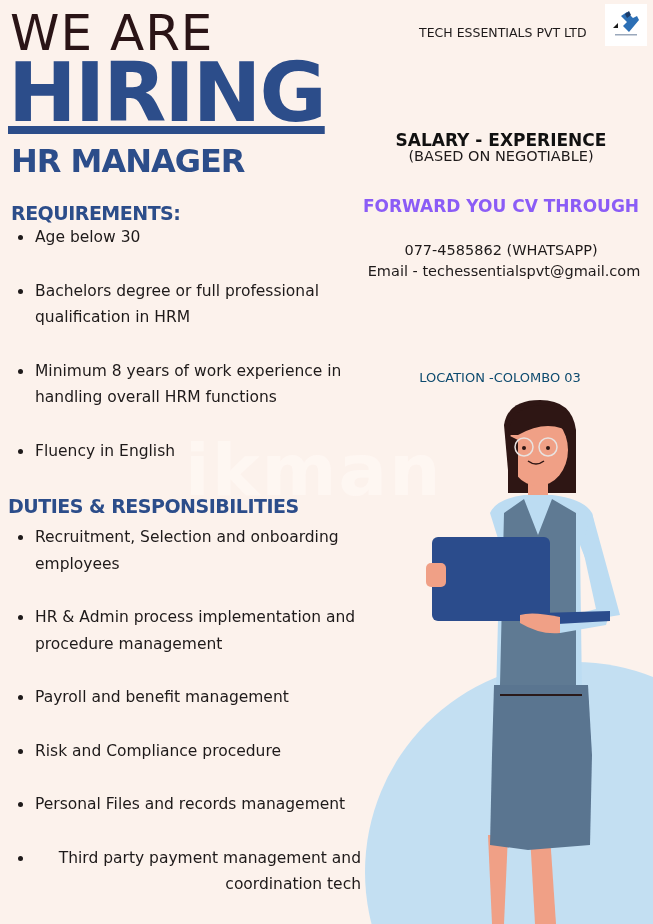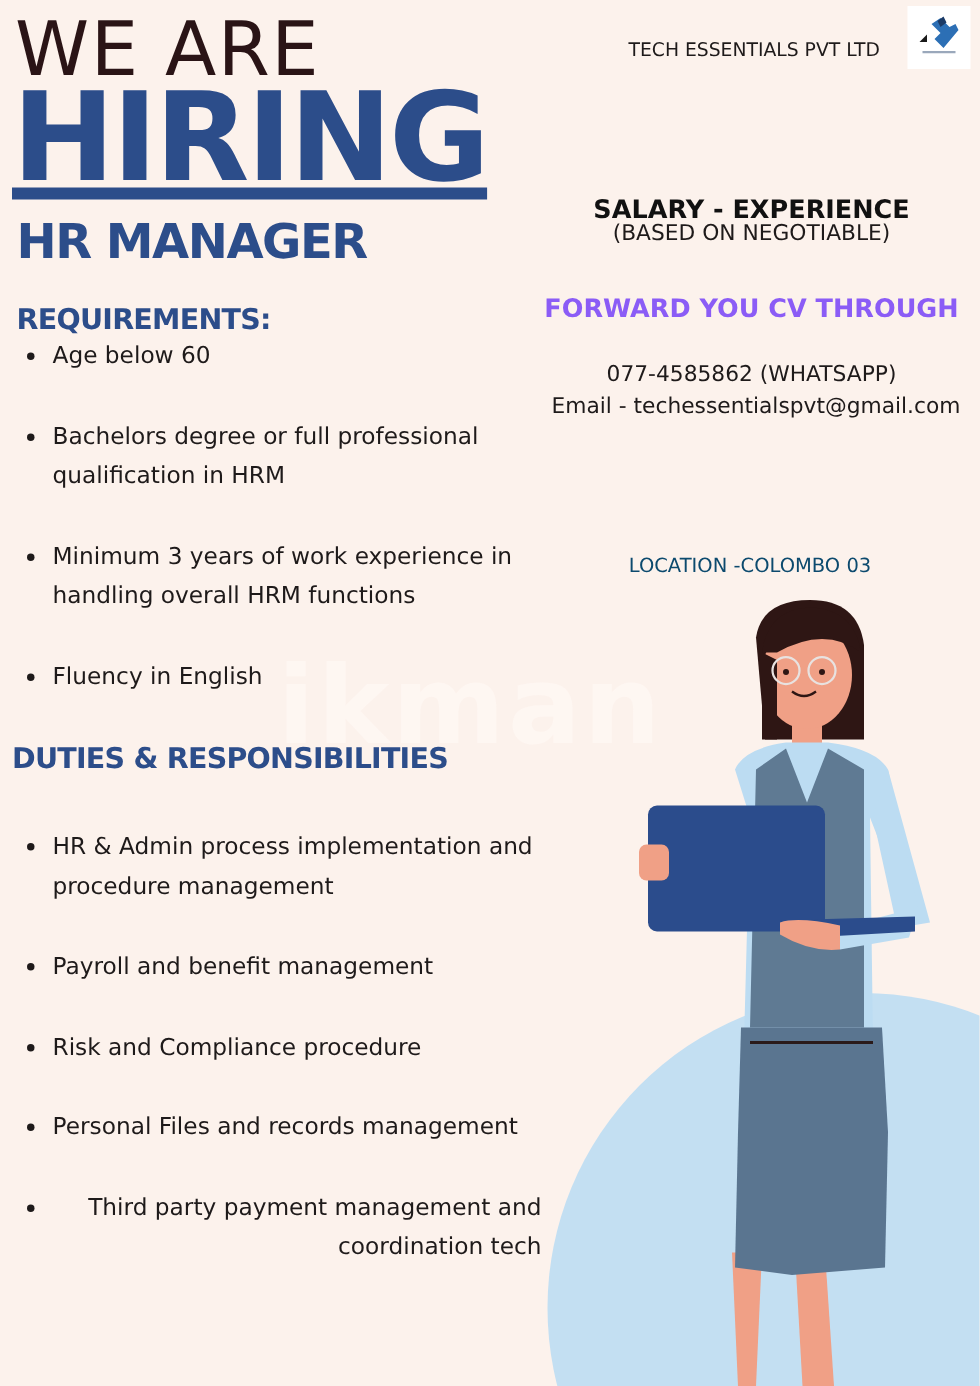--- a/index.html
+++ b/index.html
@@ -117,28 +117,29 @@
   <svg width="34" height="34" viewBox="0 0 34 34">
     <polygon points="4,20 9,15 9,20" fill="#1a1a1a"></polygon>
     <polygon points="12,8 18,4 24,10 28,8 30,12 20,24 14,18 18,14" fill="#2c6fb5"></polygon>
     <polygon points="16,6 20,3 22,7 18,10" fill="#1b3a66"></polygon>
     <rect x="6" y="26" width="22" height="1.5" fill="#9aa8bb"></rect>
   </svg>
 </div>
 
 <div class="section-title" style="left:11px; top:202px;">REQUIREMENTS:</div>
 <ul class="bullets" style="left:11px; top:224px; width:345px;">
-  <li>Age below 60</li>
+  <li>Age below 30</li>
   <li style="margin-top:27px;">Bachelors degree or full professional qualification in HRM</li>
-  <li style="margin-top:27px;">Minimum 3 years of work experience in handling overall HRM functions</li>
+  <li style="margin-top:27px;">Minimum 8 years of work experience in handling overall HRM functions</li>
   <li style="margin-top:27px;">Fluency in English</li>
 </ul>
 
 <div class="section-title" style="left:8px; top:495px;">DUTIES &amp; RESPONSIBILITIES</div>
 <ul class="bullets" style="left:11px; top:524px; width:350px;">
+  <li>Recruitment, Selection and onboarding employees</li>
   <li style="margin-top:27px;">HR &amp; Admin process implementation and procedure management</li>
   <li style="margin-top:27px;">Payroll and benefit management</li>
   <li style="margin-top:27px;">Risk and Compliance procedure</li>
   <li style="margin-top:27px;">Personal Files and records management</li>
   <li style="margin-top:27px;text-align:right;">Third party payment management and coordination tech</li>
 </ul>
 
 <div class="right-col salary">SALARY - EXPERIENCE</div>
 <div class="right-col salary-sub">(BASED ON NEGOTIABLE)</div>
 <div class="right-col forward">FORWARD YOU CV THROUGH</div>

